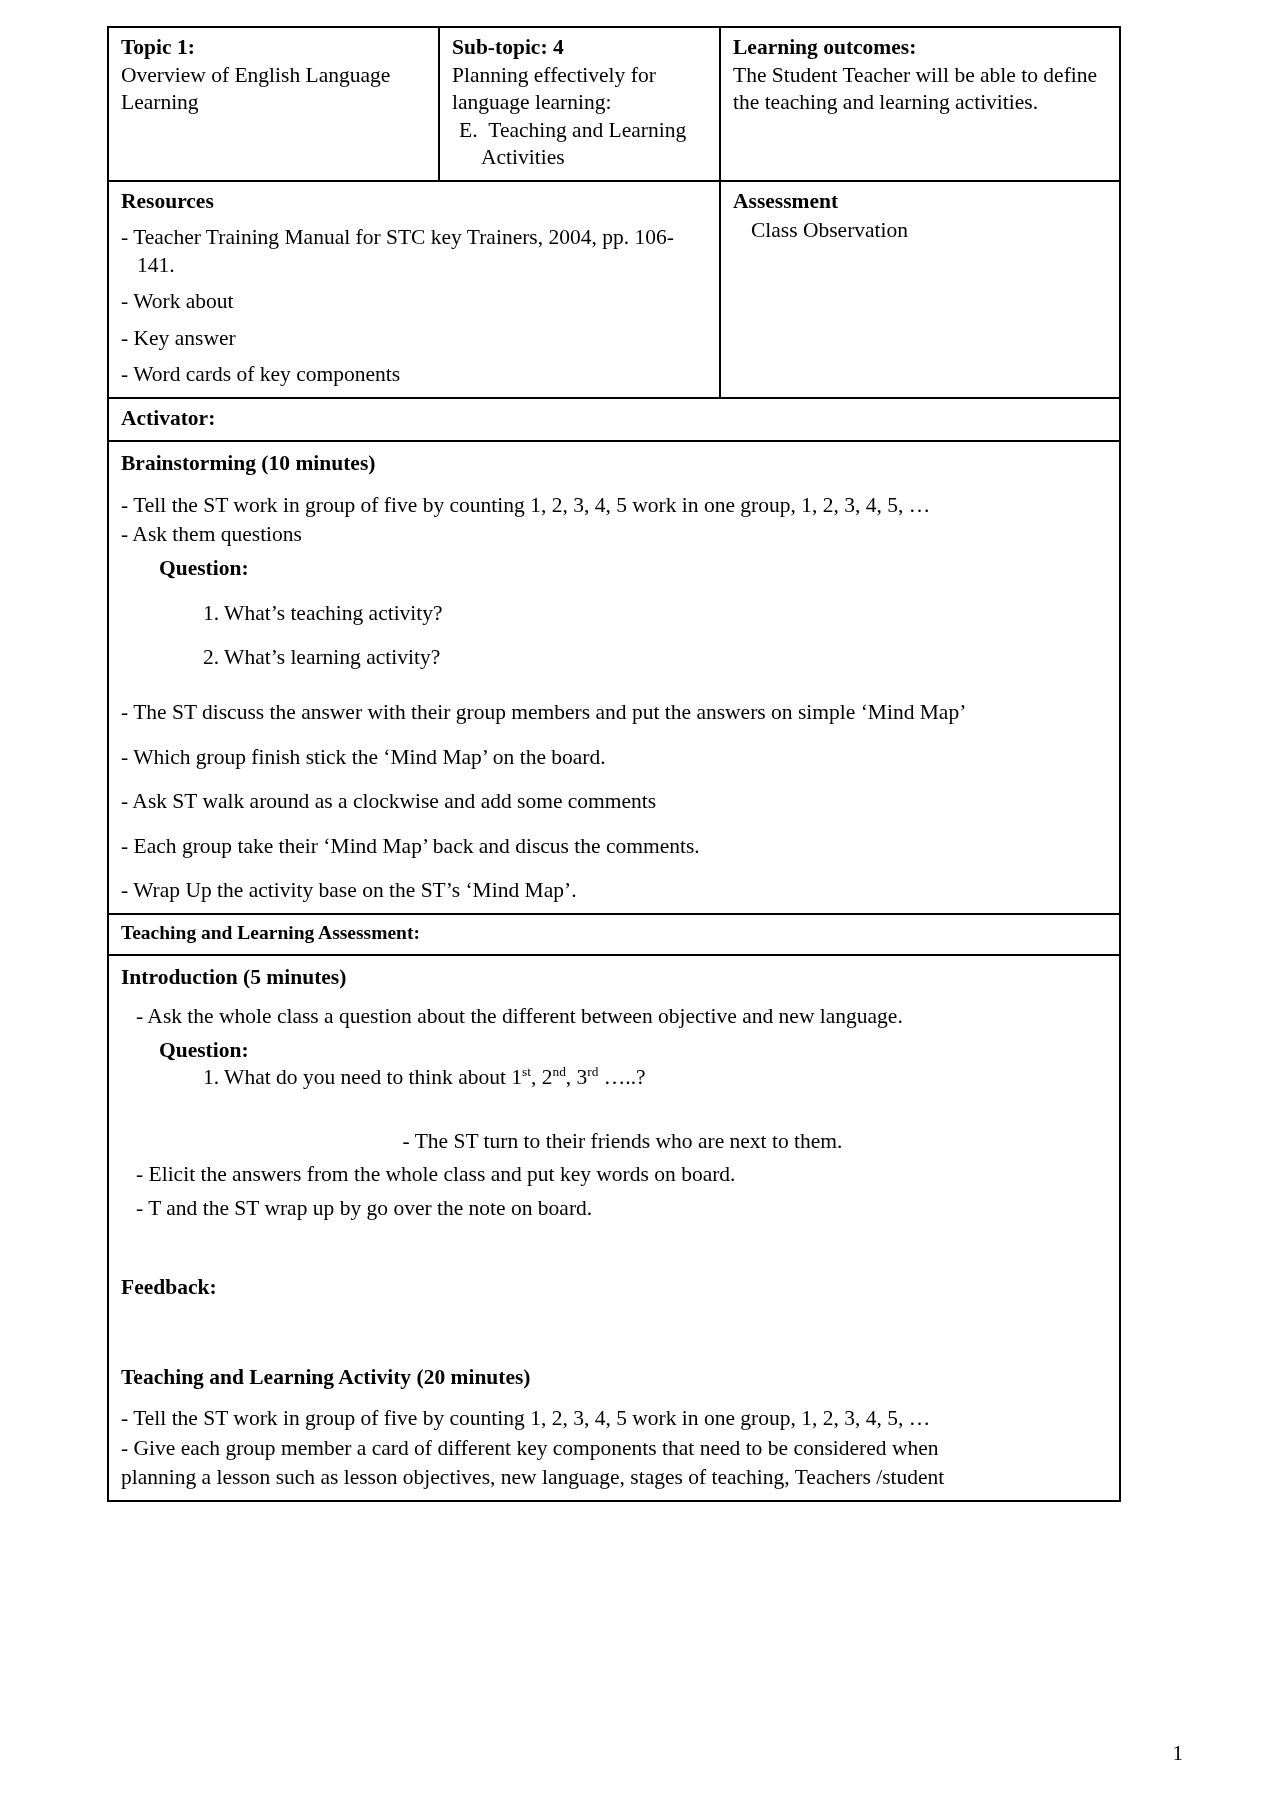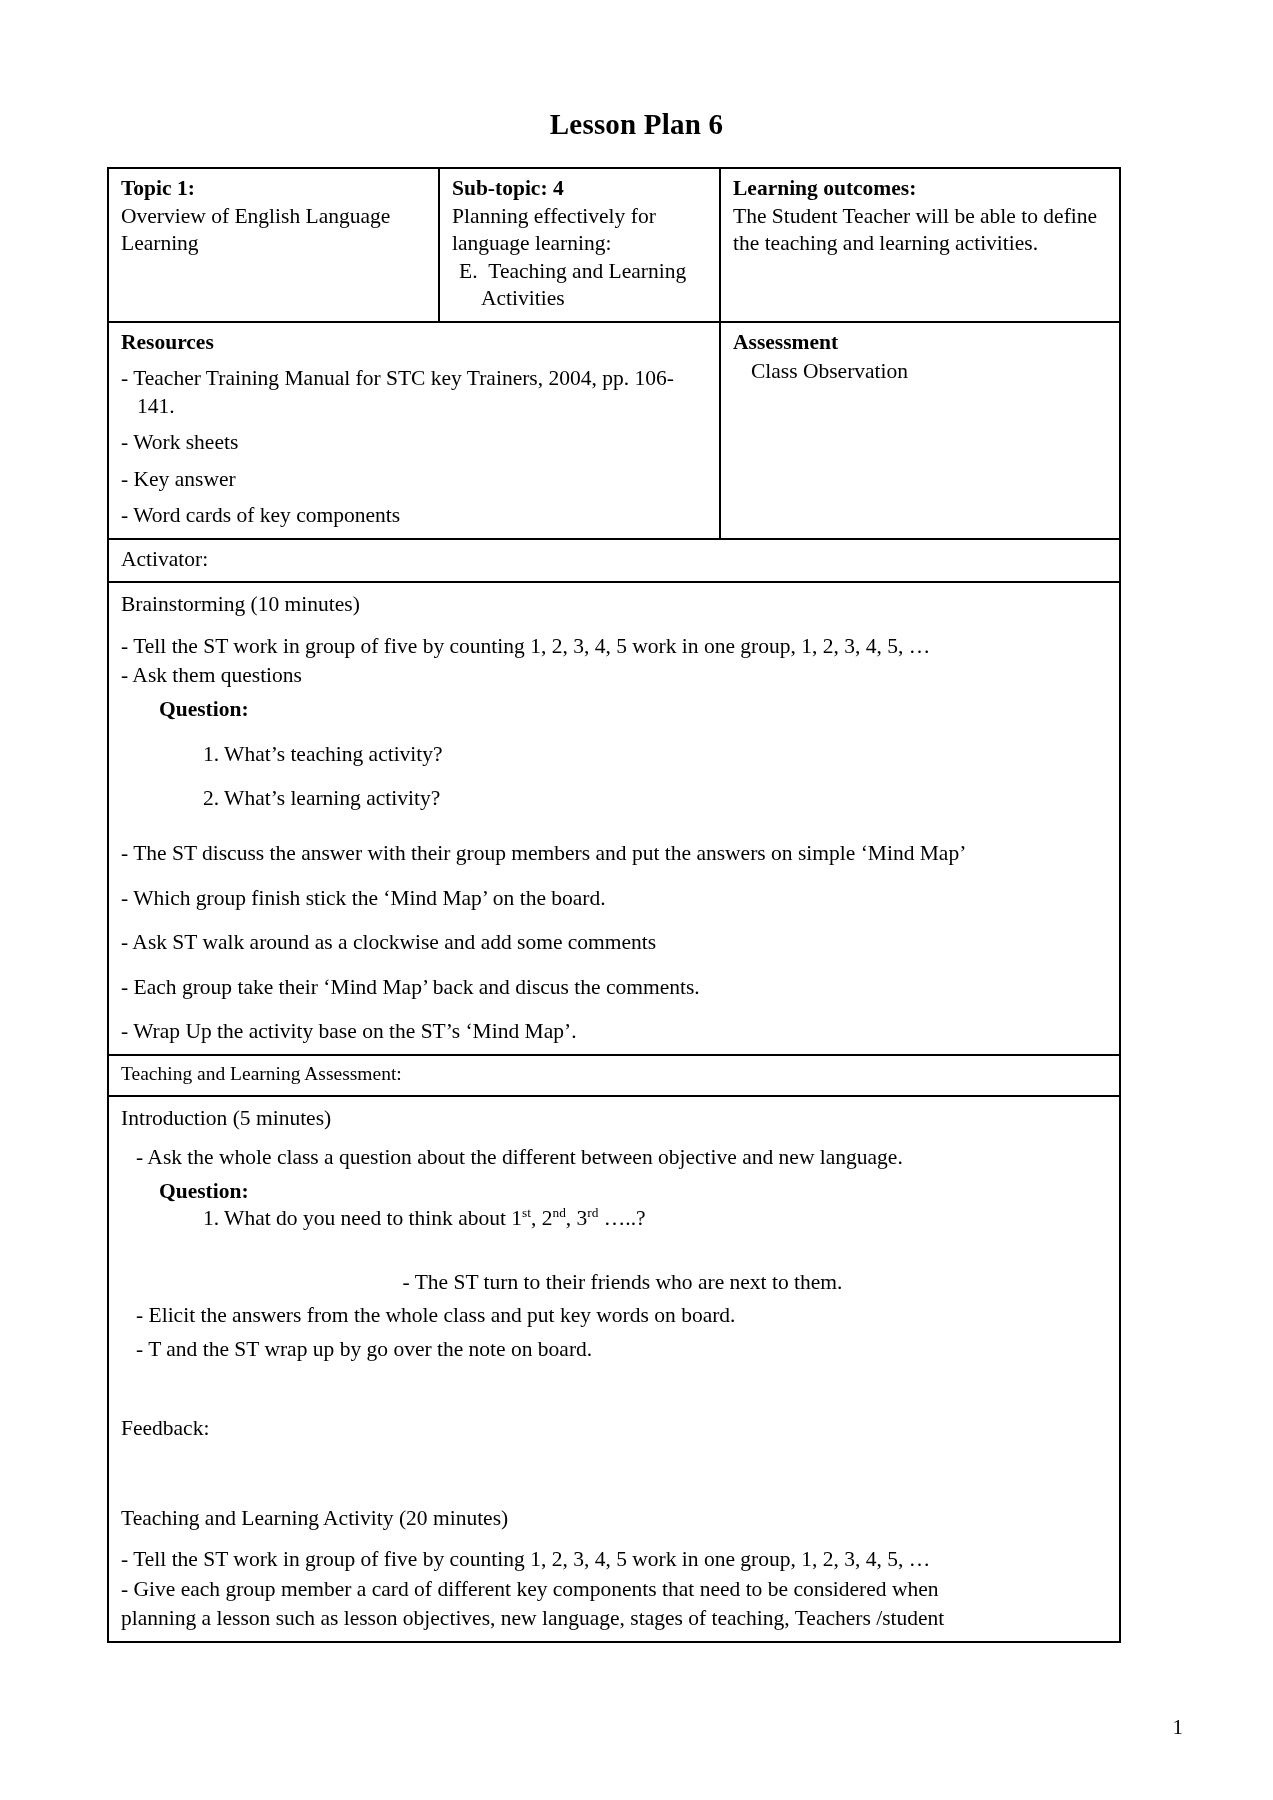--- a/index.html
+++ b/index.html
@@ -62,21 +62,21 @@
     padding-left: 16px;
     text-indent: -16px;
     margin-top: 9px;
   }
   .plain-line { display: block; margin-top: 2px; }
   .res-head { display:block; font-weight: bold; margin-bottom: 4px; }
   .assess-head { display:block; font-weight: bold; margin-bottom: 2px;}
   .assess-item { display:block; padding-left: 18px; }
 
   .section-head {
-    font-weight: normal;
+    font-weight: bold;
     font-size: 21.5px;
   }
   .section-head.small { font-size: 19.5px; }
 
   .body-cell { padding: 8px 10px 12px 12px; }
 
   .q-label {
     display: block;
     font-weight: bold;
     padding-left: 38px;
@@ -119,21 +119,20 @@
     right: 90px;
     bottom: 60px;
     font-size: 21px;
   }
 </style>
 </head>
 <body>
 
 <div class="page">
 
-  <h1 class="doc-title">Lesson Plan 6</h1>
 
   <table class="plan">
     <tbody>
 
 
       <tr>
         <td class="col1">
           <span class="cell-line b">Topic 1:</span>
           <span class="cell-line">Overview of English Language Learning</span>
         </td>
@@ -145,21 +144,21 @@
         <td class="col3">
           <span class="cell-line b">Learning outcomes:</span>
           <span class="cell-line">The Student Teacher will be able to define the teaching and learning activities.</span>
         </td>
       </tr>
 
       <tr>
         <td class="col1" colspan="2">
           <span class="res-head">Resources</span>
           <span class="hang">- Teacher Training Manual for STC key Trainers, 2004, pp. 106-141.</span>
-          <span class="hang">- Work sheets</span>
+          <span class="hang">- Work about</span>
           <span class="hang">- Key answer</span>
           <span class="hang">- Word cards of key components</span>
         </td>
         <td class="col3">
           <span class="assess-head">Assessment</span>
           <span class="assess-item">Class Observation</span>
         </td>
       </tr>
 
       <tr>

